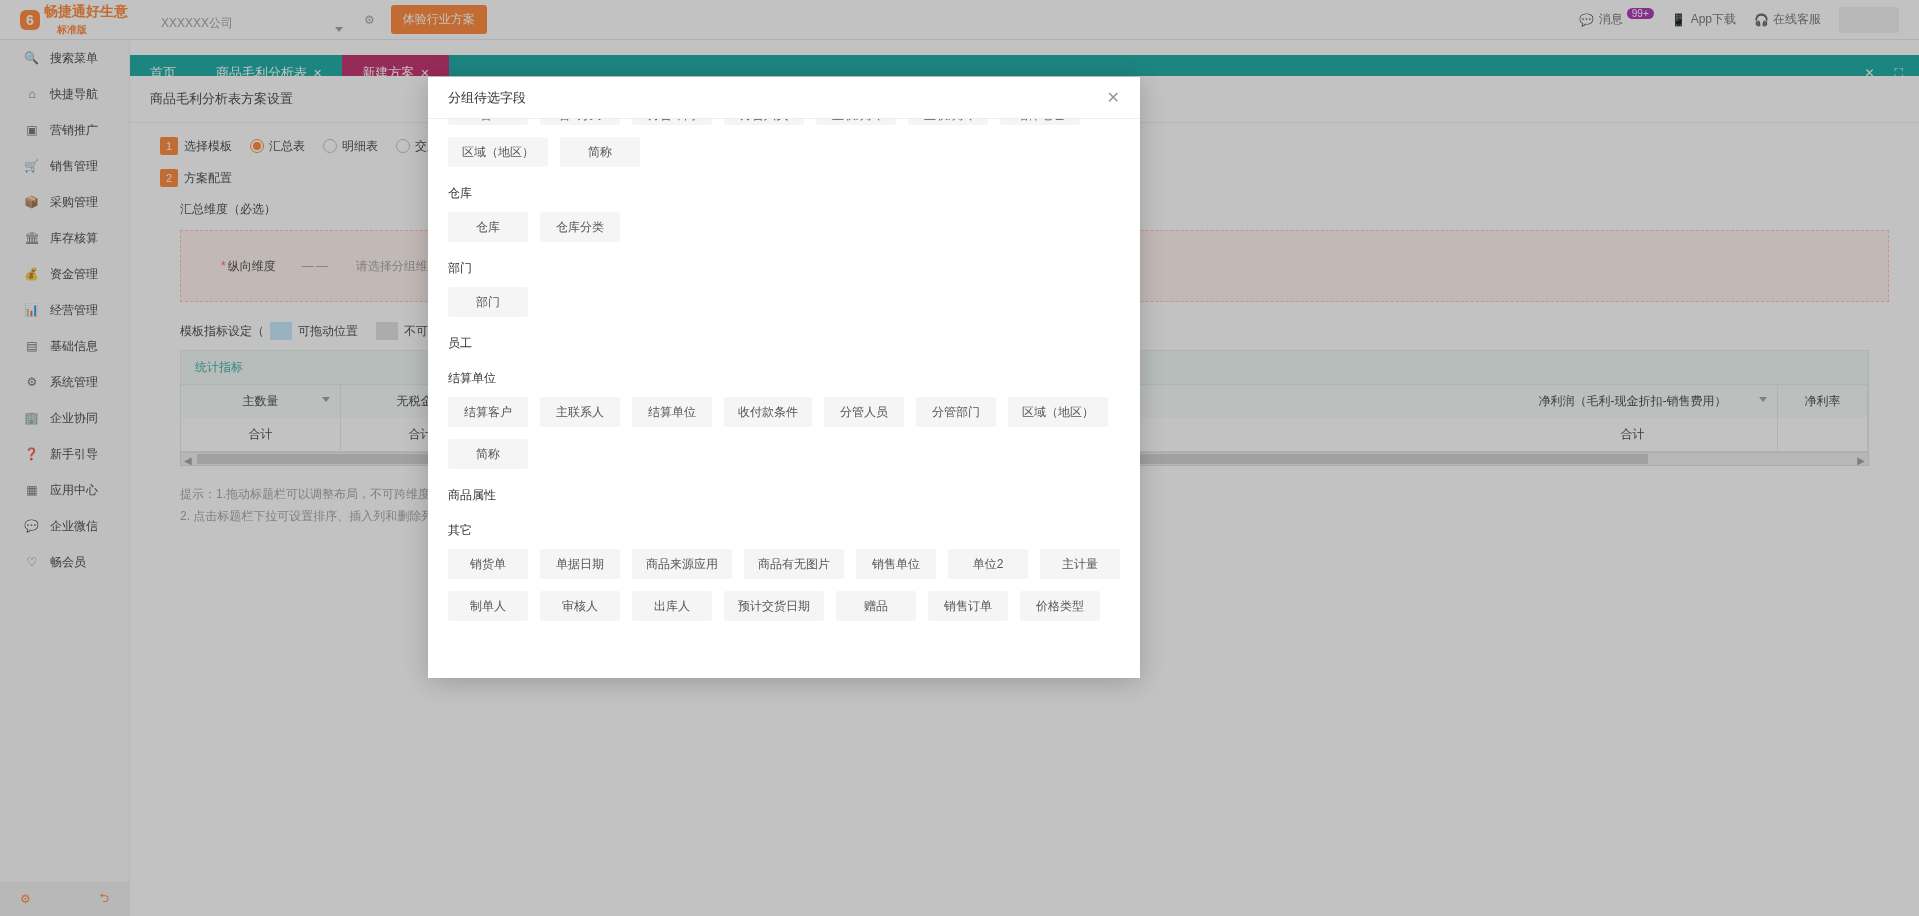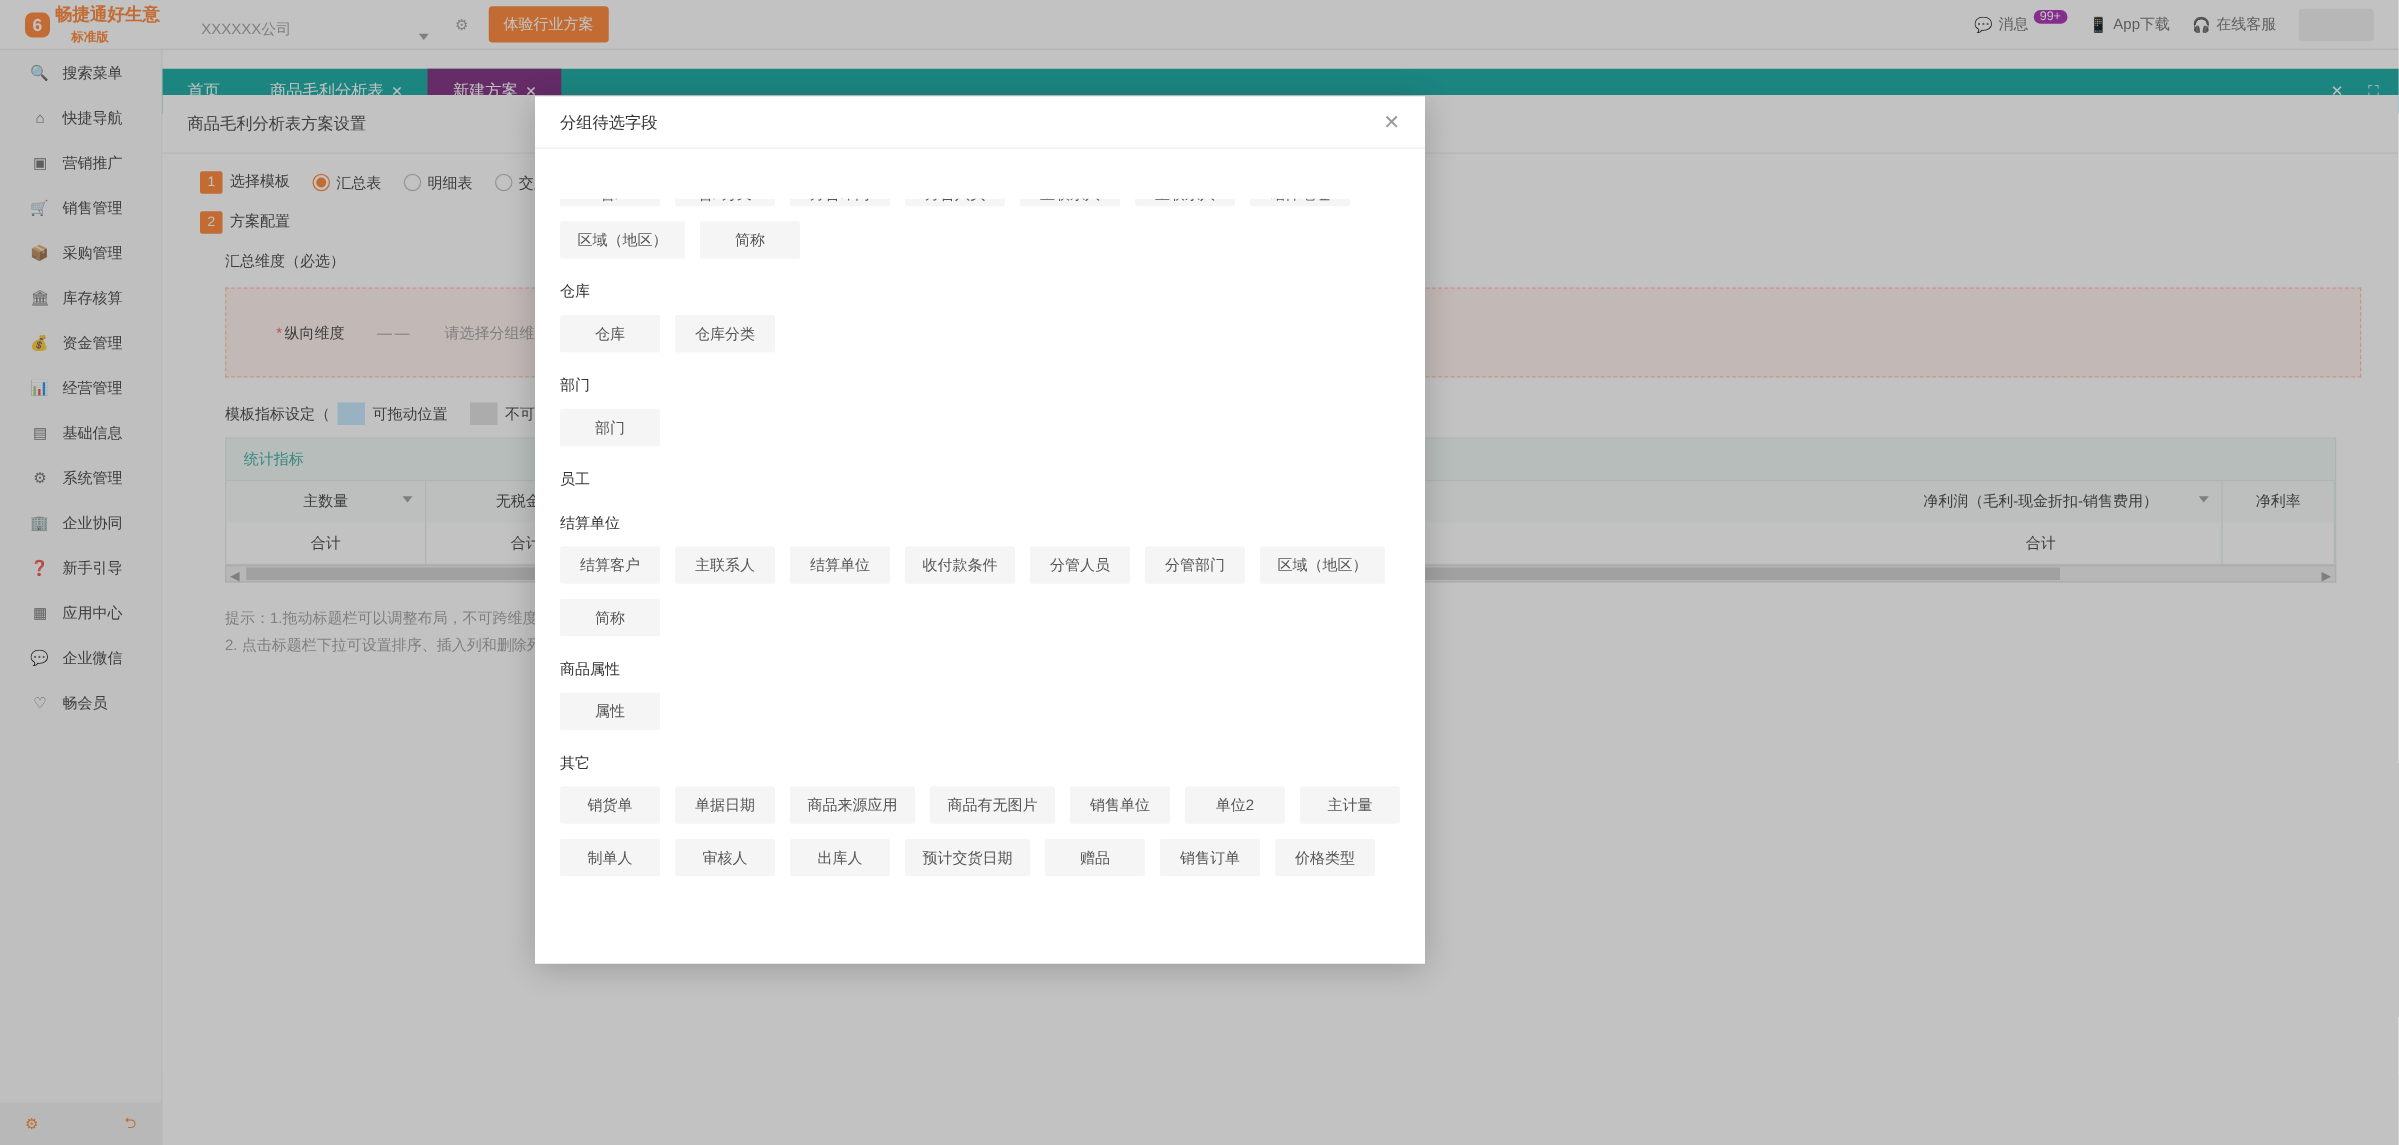--- a/index.html
+++ b/index.html
@@ -22,21 +22,21 @@
 
 
 .sidebar { position: absolute; top: 40px; left: 0; width: 130px; bottom: 0; background: #fafafa; border-right: 1px solid #eee; }
 .side-item { height: 36px; display: flex; align-items: center; gap: 10px; padding-left: 24px; color: #333; cursor: pointer; }
 .side-item .ic { width: 16px; height: 16px; color: #666; display: inline-flex; align-items: center; justify-content: center; }
 .side-footer { position: absolute; bottom: 0; left: 0; right: 0; height: 34px; background: #f0f0f0; display: flex; align-items: center; justify-content: space-between; padding: 0 20px; color: #ff7a22; }
 
 
 .tealbar { position: absolute; top: 55px; left: 130px; right: 0; height: 36px; background: #00a29a; display: flex; align-items: center; color: #fff; }
 .tealtab { height: 100%; display: flex; align-items: center; padding: 0 20px; gap: 6px; font-size: 13px; }
-.tealtab.active { background: #701a75; }
+.tealtab.active { background: #be185d; }
 .tab-x { font-size: 11px; }
 .teal-right { margin-left: auto; padding-right: 16px; display: flex; gap: 20px; }
 
 
 .content { position: absolute; top: 76px; left: 130px; right: 0; bottom: 56px; background: #fff; overflow: hidden; }
 .content-header { padding: 14px 20px; border-bottom: 1px solid #eee; font-size: 13px; color: #333; }
 .section { padding: 14px 30px; }
 .step-badge { display: inline-block; width: 18px; height: 18px; background: #ff7a22; color: #fff; text-align: center; line-height: 18px; border-radius: 2px; font-size: 11px; margin-right: 6px; }
 .step-row { display: flex; align-items: center; gap: 18px; color: #333; }
 .radio { display: inline-flex; align-items: center; gap: 5px; }
@@ -71,21 +71,21 @@
 .chk { width: 14px; height: 14px; border: 1px solid #bbb; display: inline-block; margin-right: 6px; }
 .bar-btns { margin-left: auto; display: flex; gap: 14px; }
 .btn { padding: 7px 22px; border-radius: 3px; cursor: pointer; font-size: 13px; }
 .btn.ghost { background: #fff; border: 1px solid #ccc; color: #666; }
 .btn.primary { background: #ff7a22; color: #fff; }
 
 
 .mask { position: absolute; inset: 0; background: rgba(80,80,80,0.35); }
 
 
-.modal { position: absolute; left: 428px; top: 77px; width: 712px; height: 694px; background: #fff; box-shadow: 0 4px 24px rgba(0,0,0,0.2); display: flex; flex-direction: column; gap: 40px; }
+.modal { position: absolute; left: 428px; top: 77px; width: 712px; height: 601px; background: #fff; box-shadow: 0 4px 24px rgba(0,0,0,0.2); display: flex; flex-direction: column; }
 .modal-header { height: 42px; display: flex; align-items: center; justify-content: space-between; padding: 0 20px; border-bottom: 1px solid #eee; font-size: 13px; }
 .modal-close { font-size: 16px; color: #999; cursor: pointer; }
 .modal-body { flex: 1; overflow-y: scroll; overflow-x: scroll; padding: 0 20px 14px 20px; }
 .modal-body::-webkit-scrollbar { width: 12px; height: 12px; }
 .modal-body::-webkit-scrollbar-thumb { background: #c9c9c9; }
 .modal-body::-webkit-scrollbar-track { background: #f1f1f1; }
 .partial-row { display: flex; gap: 12px; padding-top: 0; }
 .field-btn { background: #f5f5f5; color: #555; min-width: 80px; height: 30px; display: inline-flex; align-items: center; justify-content: center; padding: 0 14px; font-size: 12px; cursor: pointer; border-radius: 2px; }
 .overflow-row .field-btn { margin-top: -14px; height: 20px; overflow: hidden; }
 .field-group-title { font-size: 12px; color: #333; margin: 18px 0 10px 0; font-weight: normal; }
@@ -325,23 +325,20 @@
             <div class="field-btn">结算单位</div>
             <div class="field-btn">收付款条件</div>
             <div class="field-btn">分管人员</div>
             <div class="field-btn">分管部门</div>
             <div class="field-btn">区域（地区）</div>
           </div>
           <div class="field-row" style="margin-top: 12px;">
             <div class="field-btn">简称</div>
           </div>
           <div class="field-group-title">商品属性</div>
-          <div class="field-row">
-            <div class="field-btn">属性</div>
-          </div>
           <div class="field-group-title">其它</div>
           <div class="field-row">
             <div class="field-btn">销货单</div>
             <div class="field-btn">单据日期</div>
             <div class="field-btn">商品来源应用</div>
             <div class="field-btn">商品有无图片</div>
             <div class="field-btn">销售单位</div>
             <div class="field-btn">单位2</div>
             <div class="field-btn">主计量</div>
           </div>

